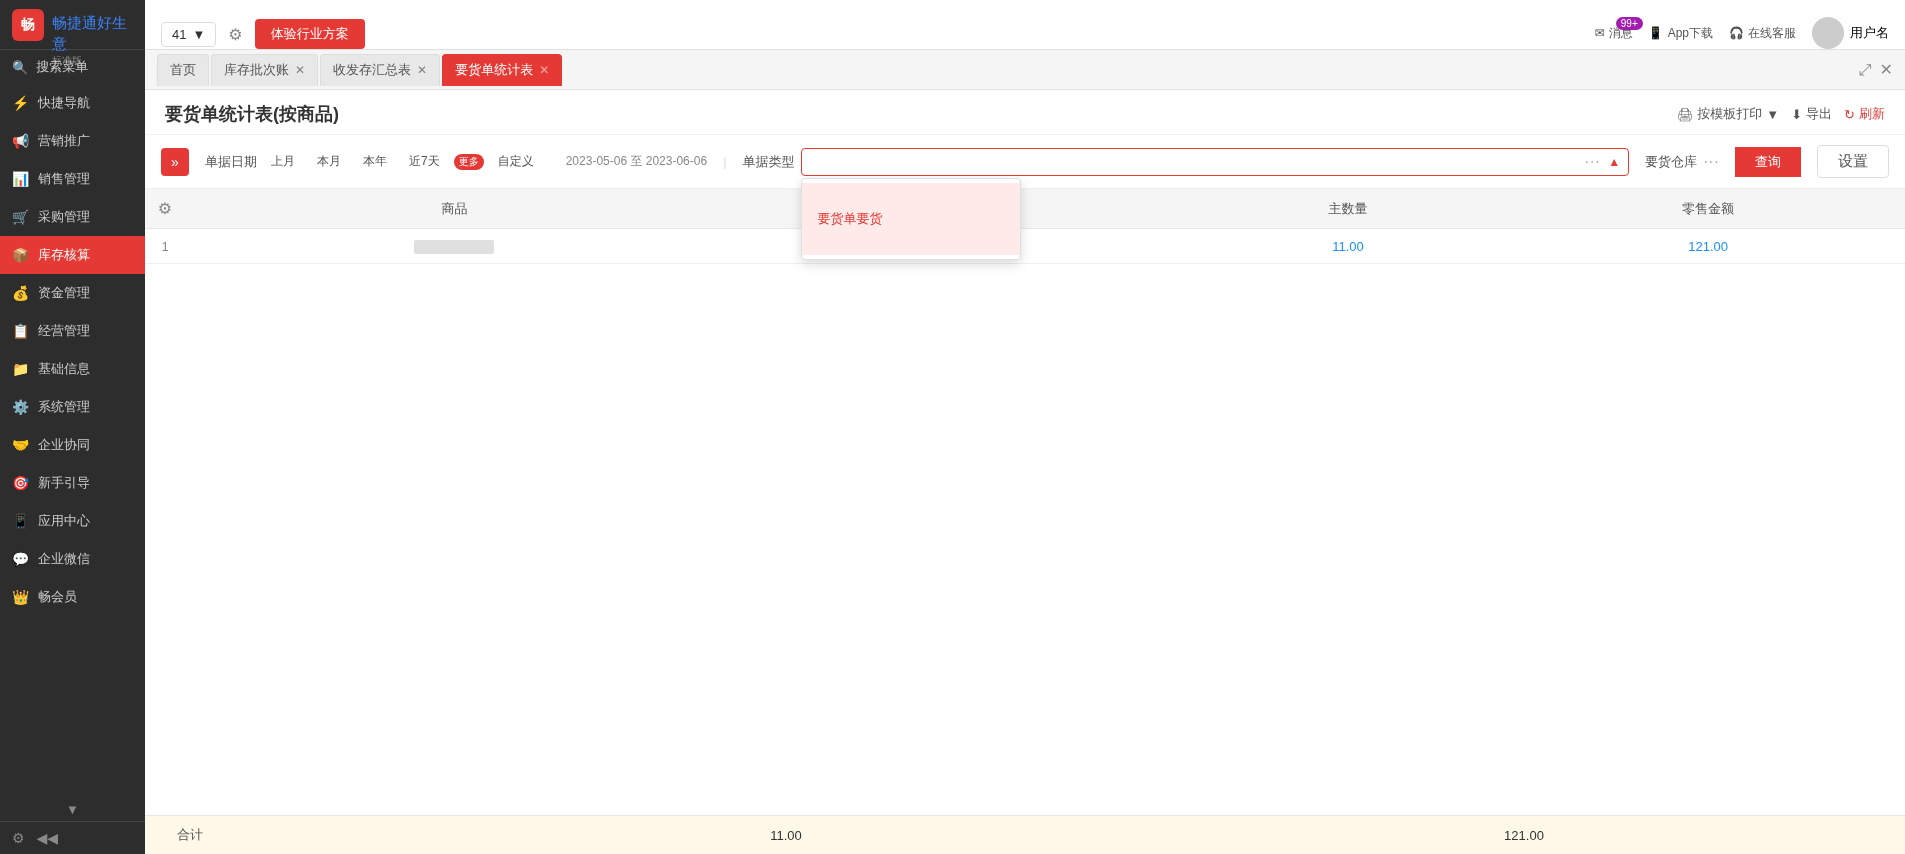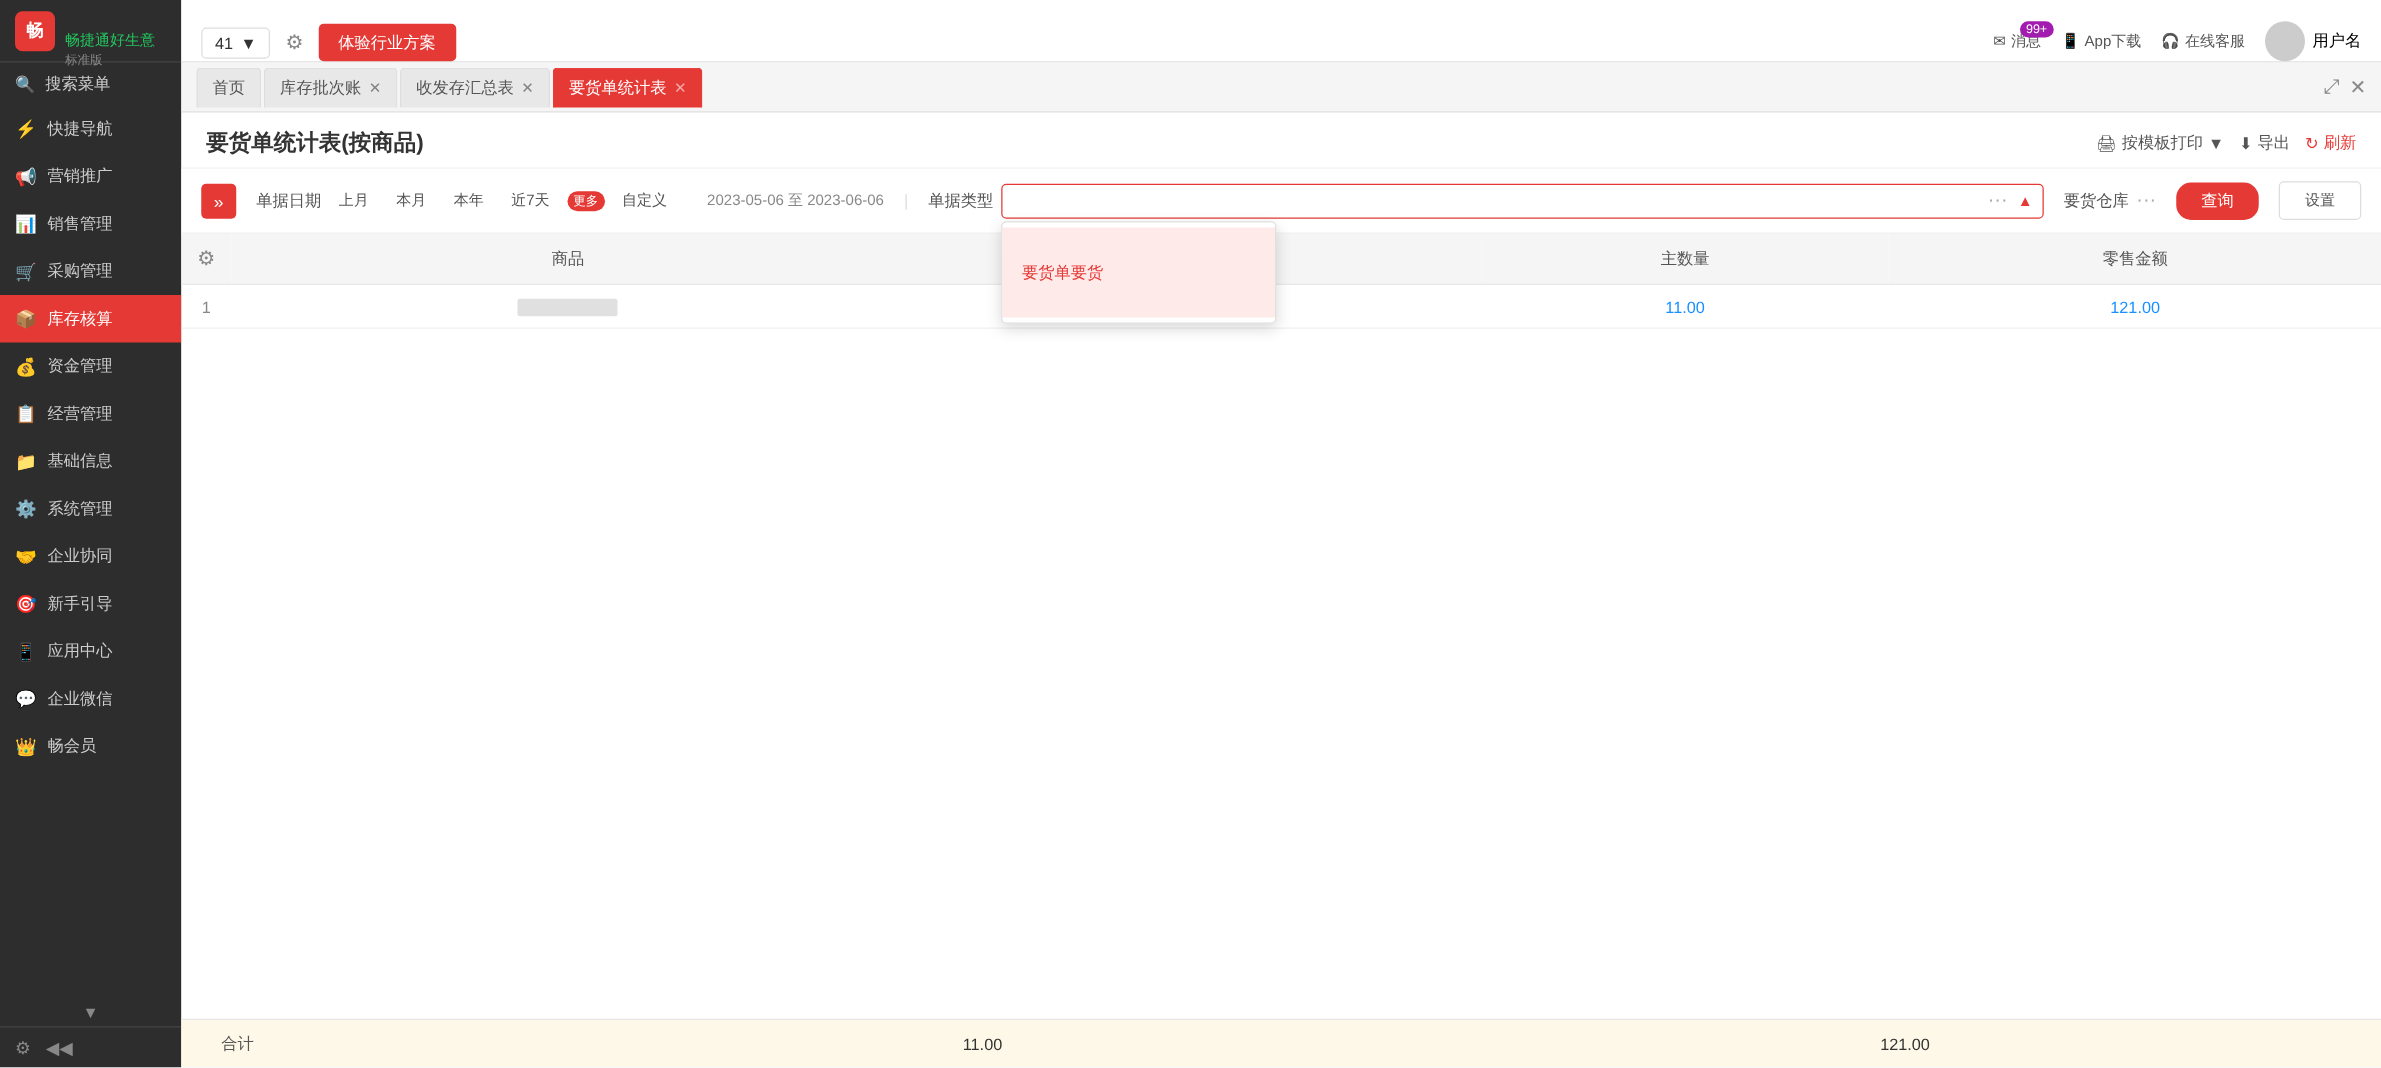--- a/index.html
+++ b/index.html
@@ -5,21 +5,21 @@
     * { box-sizing: border-box; margin: 0; padding: 0; font-family: 'Microsoft YaHei', Arial, sans-serif; }
     body { background: #f0f2f5; font-size: 13px; overflow: hidden; }
 
     
     .app-container { display: flex; height: 854px; width: 1905px; }
 
     
     .sidebar { width: 145px; background: #2d2d2d; color: #ccc; display: flex; flex-direction: column; flex-shrink: 0; }
     .sidebar-logo { display: flex; align-items: center; padding: 10px 12px; border-bottom: 1px solid #444; height: 50px; }
     .sidebar-logo-icon { width: 32px; height: 32px; background: #e53935; border-radius: 6px; display: flex; align-items: center; justify-content: center; color: white; font-weight: bold; font-size: 14px; margin-right: 8px; flex-shrink: 0; }
-    .sidebar-logo-text { font-size: 12px; color: #22c55e; line-height: 1.4; margin-top: 30px; }
+    .sidebar-logo-text { font-size: 15px; color: #3b82f6; line-height: 1.4; margin-top: 30px; }
     .sidebar-logo-sub { font-size: 10px; color: #888; }
     .sidebar-search { display: flex; align-items: center; padding: 8px 12px; cursor: pointer; color: #ccc; font-size: 13px; gap: 8px; }
     .sidebar-nav { flex: 1; overflow-y: auto; }
     .sidebar-item { display: flex; align-items: center; padding: 10px 12px; cursor: pointer; color: #ccc; font-size: 13px; gap: 8px; }
     .sidebar-item.active { background: #e53935; color: white; }
     .sidebar-item .icon { width: 18px; height: 18px; display: flex; align-items: center; justify-content: center; font-size: 14px; flex-shrink: 0; }
     .sidebar-scroll-btn { height: 24px; display: flex; align-items: center; justify-content: center; color: #888; cursor: pointer; }
     .sidebar-footer { display: flex; align-items: center; padding: 8px 12px; border-top: 1px solid #444; gap: 12px; }
     .sidebar-footer-icon { color: #888; cursor: pointer; font-size: 14px; }
 
@@ -67,22 +67,22 @@
     .date-range { font-size: 12px; color: #888; margin-left: 8px; }
     .filter-divider { color: #ddd; }
 
     .filter-type-group { display: flex; align-items: center; gap: 6px; flex: 1; min-width: 300px; }
     .filter-input-container { flex: 1; border: 1px solid #e53935; border-radius: 4px; padding: 4px 8px; display: flex; align-items: center; justify-content: space-between; background: #fff; min-width: 200px; position: relative; }
     .filter-input-container .up-icon { color: #e53935; cursor: pointer; font-size: 12px; }
     .filter-input-container .dots-icon { color: #aaa; cursor: pointer; font-size: 16px; }
 
     .filter-warehouse-group { display: flex; align-items: center; gap: 6px; }
 
-    .query-btn { background: #e53935; color: white; border: none; border-radius: 12px; padding: 6px 20px; font-size: 13px; cursor: pointer; }
-    .settings-btn { background: white; color: #555; border: 1px solid #ddd; border-radius: 4px; padding: 6px 20px; font-size: 12px; cursor: pointer; }
+    .query-btn { background: #e53935; color: white; border: none; border-radius: 0; padding: 6px 20px; font-size: 13px; cursor: pointer; }
+    .settings-btn { background: white; color: #555; border: 1px solid #ddd; border-radius: 4px; padding: 6px 20px; font-size: 15px; cursor: pointer; }
 
     
     .dropdown-container { position: relative; }
     .dropdown-menu { position: absolute; top: 100%; left: 0; background: white; border: 1px solid #e0e0e0; border-radius: 4px; box-shadow: 0 4px 12px rgba(0,0,0,0.15); z-index: 100; min-width: 220px; padding: 4px 0; }
     .dropdown-item { padding: 27px 16px; cursor: pointer; font-size: 13px; color: #333; }
     .dropdown-item.selected { background: #ffeaea; color: #e53935; }
 
     
     .table-container { flex: 1; overflow: auto; }
     table { width: 100%; border-collapse: collapse; font-size: 13px; }

